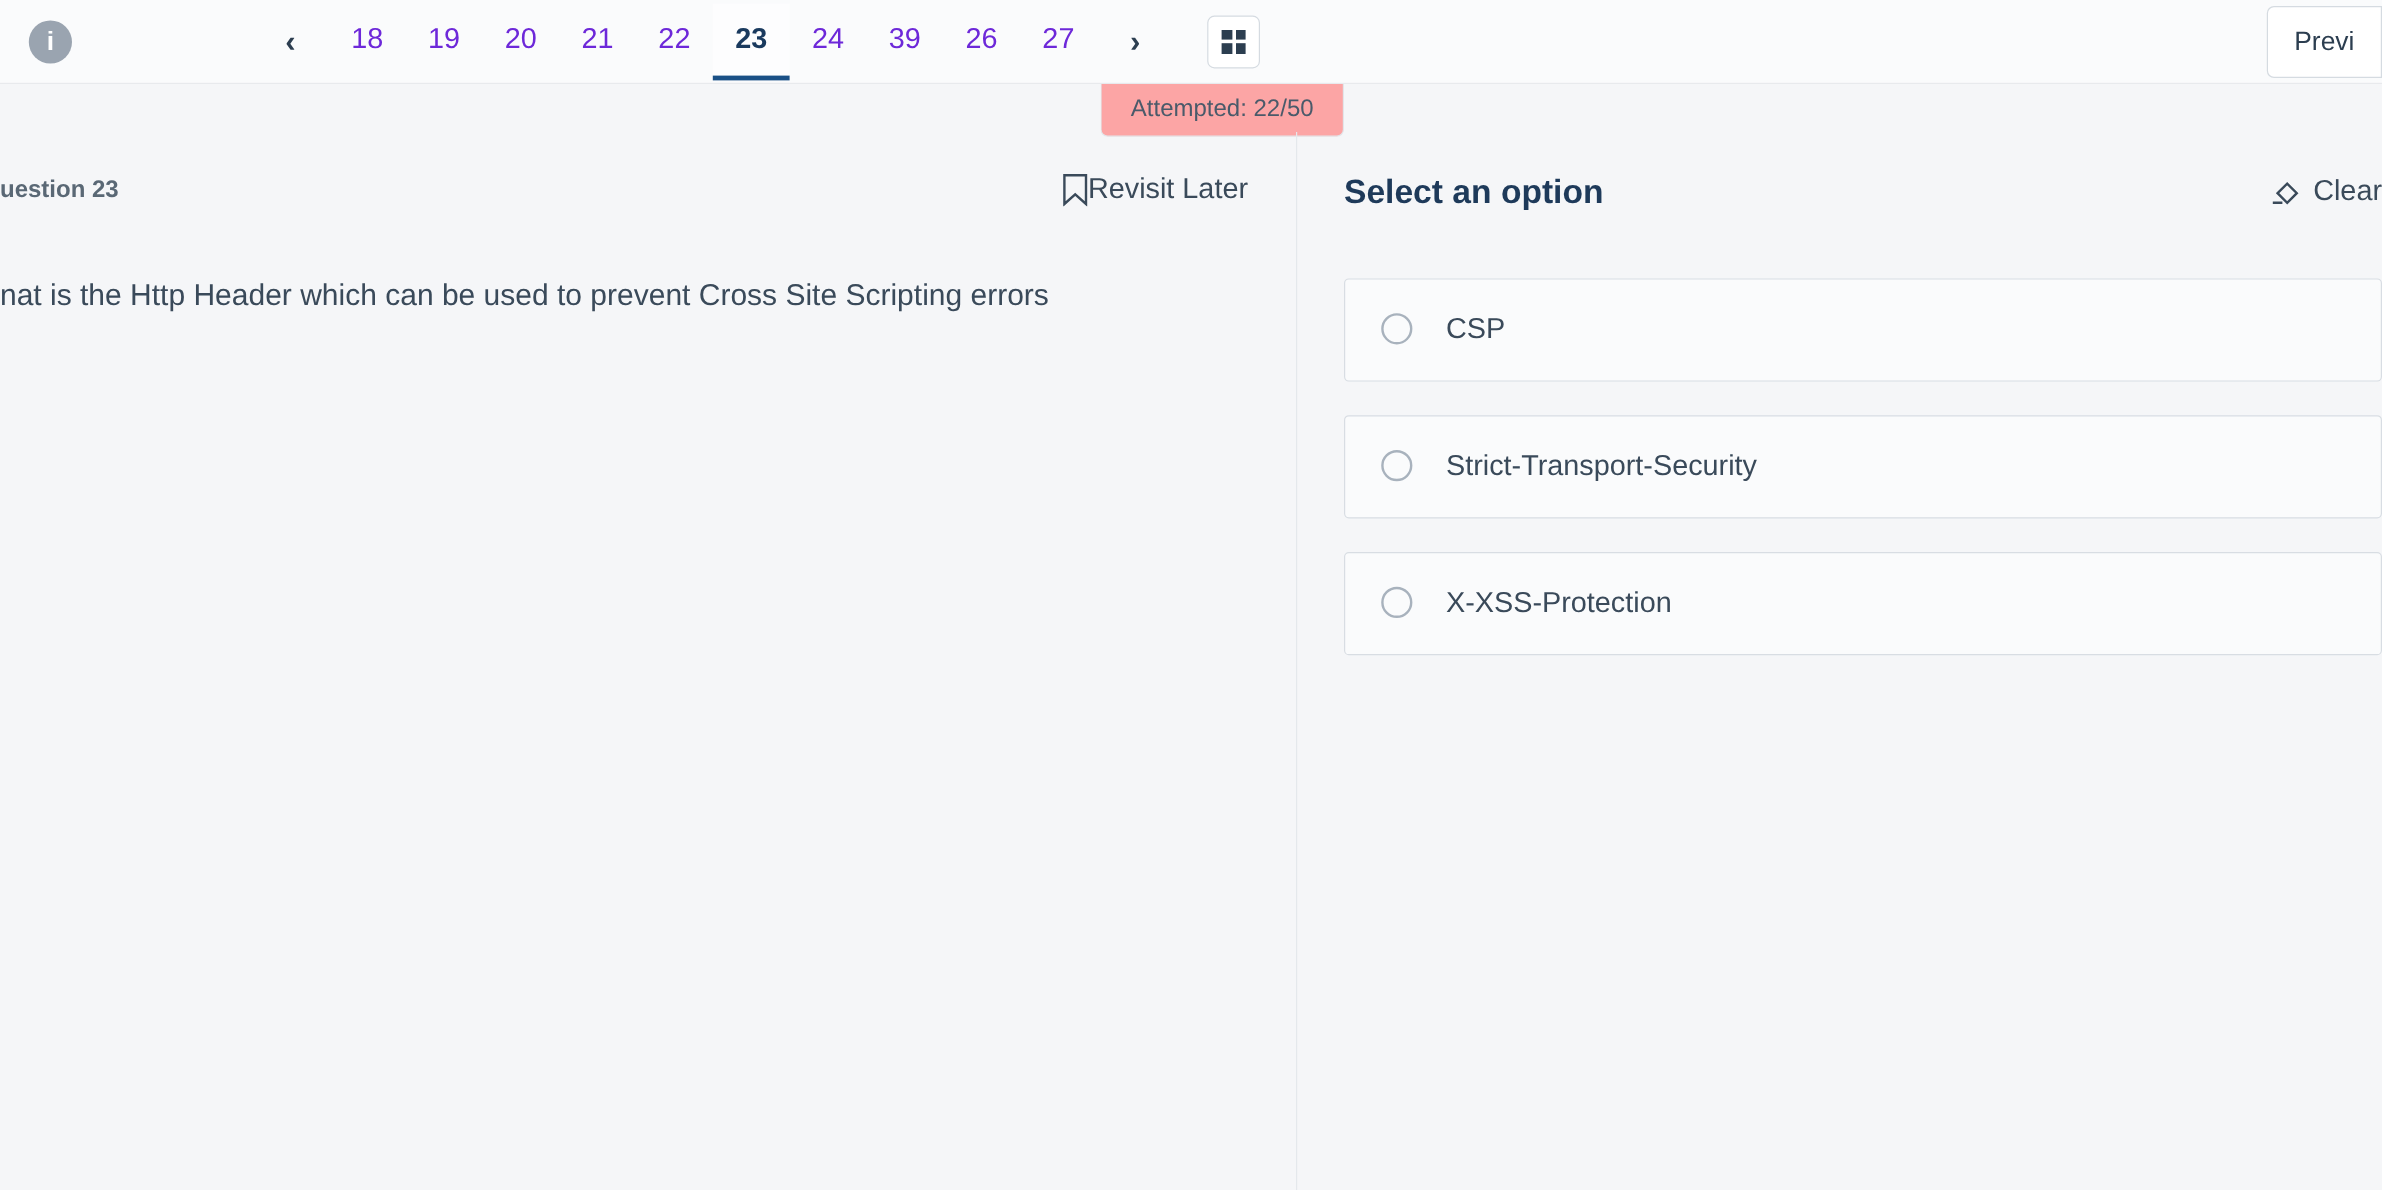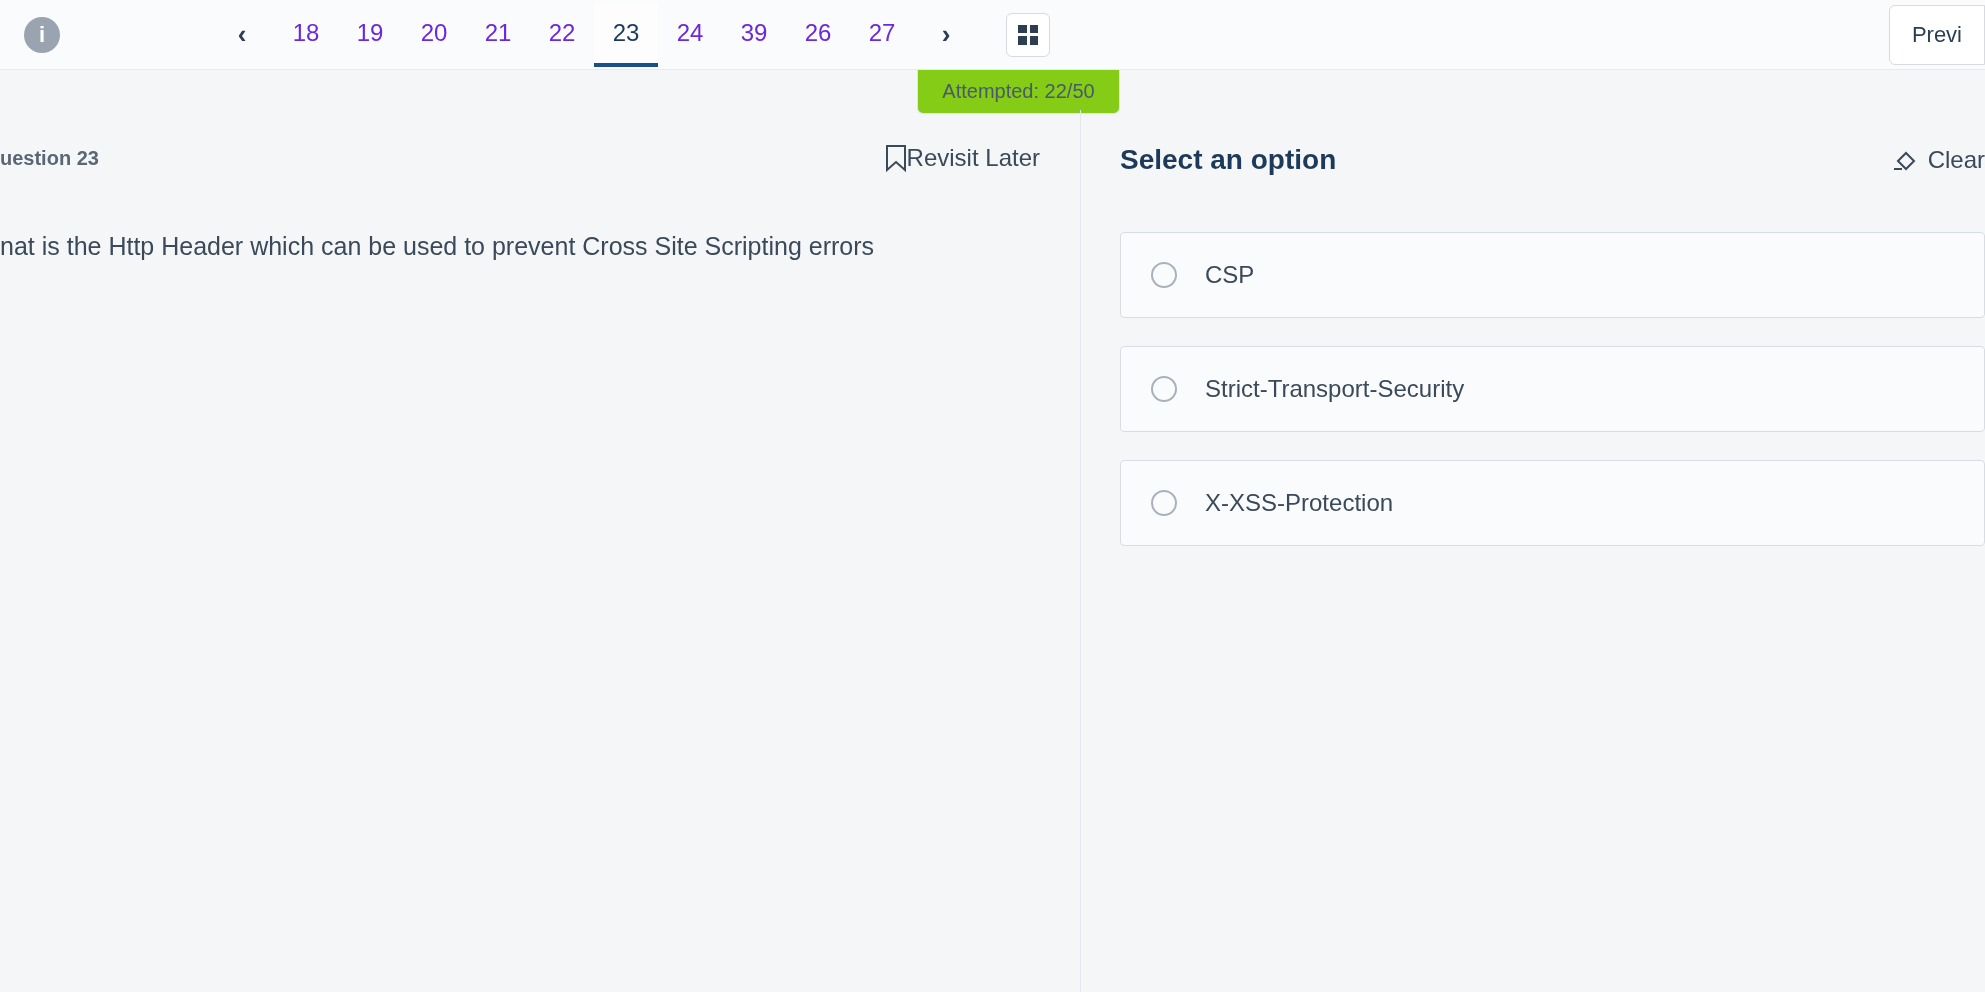--- a/index.html
+++ b/index.html
@@ -5,40 +5,40 @@
 *{box-sizing:border-box;margin:0;padding:0;font-family:"Segoe UI",Arial,sans-serif}
 body{background:#f5f6f8;color:#2c3e50;width:1985px;height:992px;overflow:hidden}
 .topbar{display:flex;align-items:center;height:70px;padding:0 0 0 0;background:#fafbfc;border-bottom:1px solid #e8eaed}
 .section-dd{display:flex;align-items:center;justify-content:space-between;width:300px;height:48px;padding:0 18px;font-size:22px;color:#5a6875;border-right:1px solid #e8eaed}
 .caret-down{width:0;height:0;border-left:7px solid transparent;border-right:7px solid transparent;border-top:9px solid #5a6875}
 .info-btn{width:36px;height:36px;border-radius:50%;background:#9aa4b0;color:#fff;display:flex;align-items:center;justify-content:center;font-weight:bold;font-size:22px;margin-left:24px;cursor:pointer}
 .nav-spacer{flex:0 0 150px}
 .qnav{display:flex;align-items:center;gap:0}
 .nav-arrow{width:64px;height:64px;display:flex;align-items:center;justify-content:center;font-size:26px;font-weight:bold;color:#2c3e50;cursor:pointer}
 .qnum{width:64px;height:64px;display:flex;align-items:center;justify-content:center;font-size:24px;color:#6d28d9;cursor:pointer;border-bottom:4px solid transparent}
-.qnum.active{border-bottom:4px solid #1a5086;color:#1a3a5e;font-weight:400;background:#fdfdfe}
+.qnum.active{border-bottom:4px solid #1a5086;color:#1a3a5e;font-weight:700;background:#fdfdfe}
 .grid-btn{width:44px;height:44px;border:1px solid #d5dbe1;border-radius:6px;display:flex;align-items:center;justify-content:center;margin-left:28px;cursor:pointer;background:#fff}
 .grid-icon{display:grid;grid-template-columns:1fr 1fr;grid-template-rows:1fr 1fr;gap:3px;width:20px;height:20px}
 .grid-icon span{background:#2c3e50}
 .top-right{margin-left:auto;display:flex;align-items:center;padding-right:0}
 .preview-btn{height:60px;padding:0 22px;border:1px solid #d5dbe1;border-radius:6px 0 0 6px;background:#fff;color:#2c3e50;font-size:22px;display:flex;align-items:center;cursor:pointer}
 .attempted-bar{display:flex;justify-content:center}
-.attempted{font-size:20px;color:#4a5a6a;padding:10px 24px;border:1px solid #e2e6ea;border-top:none;border-radius:0 0 6px 6px;background:#84cc16;margin-left:52px}
+.attempted{font-size:20px;color:#4a5a6a;padding:10px 24px;border:1px solid #e2e6ea;border-top:none;border-radius:0 0 6px 6px;background:#fca5a5;margin-left:52px}
 .content{display:flex;margin-top:30px}
 .left{flex:0 0 1080px;padding:0 40px 0 0}
 .right{flex:1;padding:0 0 0 40px}
 .qheader{display:flex;align-items:center;justify-content:space-between;margin-bottom:56px}
 .qtitle{font-size:20px;color:#5a6875;font-weight:700}
 .revisit{display:flex;align-items:center;font-size:24px;color:#3a4a5a;cursor:pointer}
 .qtext{font-size:25px;color:#3a4a5a;line-height:1.5}
 .rheader{display:flex;justify-content:space-between;margin-bottom:56px}
 .select-title{font-size:28px;font-weight:700;color:#1e3a5a}
 .clear{display:flex;align-items:center;gap:10px;font-size:24px;color:#3a4a5a;cursor:pointer}
 .options{display:flex;flex-direction:column;gap:28px}
-.option{display:flex;align-items:center;gap:28px;border:1px solid #d8dde3;border-radius:4px;padding:28px 30px;cursor:pointer;background:#fafbfc}
+.option{display:flex;gap:28px;border:1px solid #d8dde3;border-radius:4px;padding:28px 30px;cursor:pointer;background:#fafbfc}
 .radio{width:26px;height:26px;border:2px solid #a8b2bd;border-radius:50%;flex-shrink:0}
 .opt-label{font-size:24px;color:#3a4a5a}
 .divider{position:absolute;left:1080px;top:110px;bottom:0;width:1px;background:#e4e8ec}
 </style>
 </head>
 <body>
 
 <div class="topbar">
   <div class="info-btn">
     <span>i</span>

